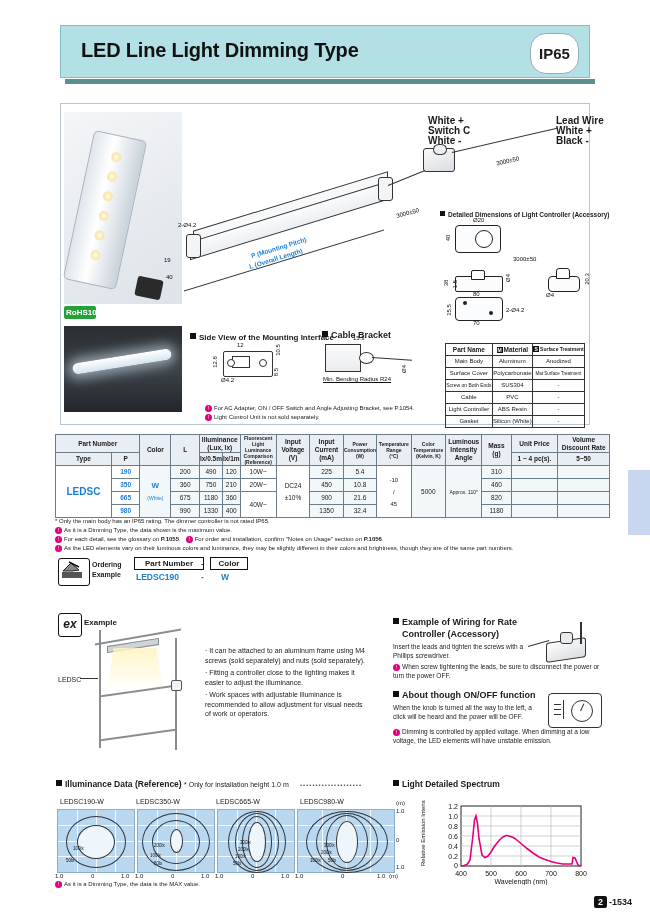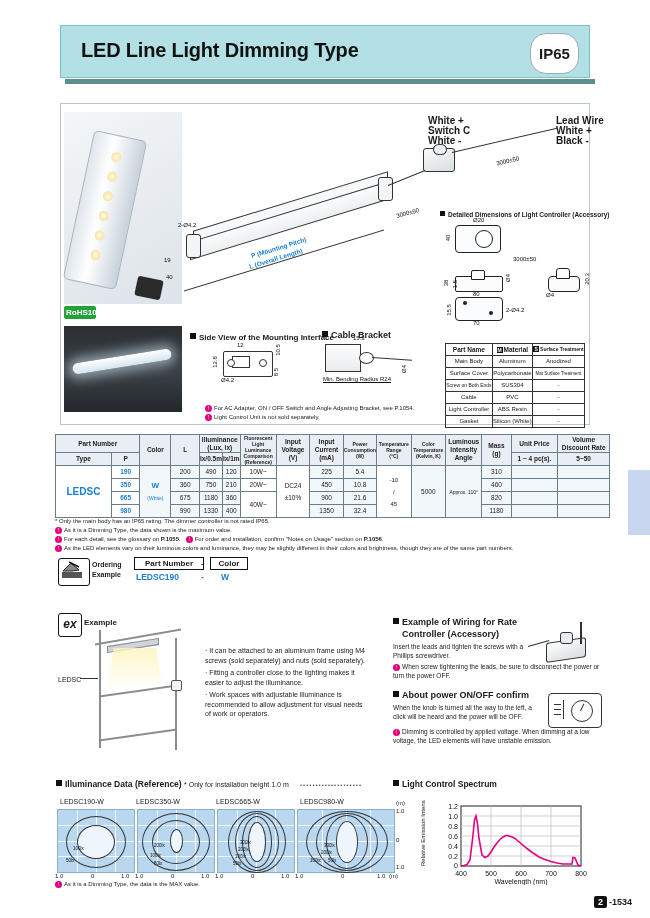--- a/index.html
+++ b/index.html
@@ -524,21 +524,21 @@
     <span class="pin">!</span><span>When screw tightening the leads, be sure to disconnect the power or turn the power OFF.</span>
   </div>
   <div style="position:absolute;left:540px;top:630px;width:58px;height:34px;">
     <div style="position:absolute;left:6px;top:10px;width:38px;height:18px;background:linear-gradient(165deg,#fdfdfd,#d9dde1);border:1.1px solid #333;border-radius:3px;transform:skewY(-8deg);"></div>
     <div style="position:absolute;left:20px;top:2px;width:11px;height:10px;border:1.1px solid #333;border-radius:3px;background:#e9ecef;"></div>
     <div class="wire" style="left:-12px;top:16px;width:22px;transform:rotate(-16deg);"></div>
     <div class="wire" style="left:40px;top:-8px;width:2px;height:22px;background:#333;transform:none;"></div>
   </div>
 
   <div class="sechd" style="left:393px;top:690px;font-size:9px;">
-    <span class="sq"></span><span>About power ON/OFF confirm</span>
+    <span class="sq"></span><span>About though ON/OFF function</span>
   </div>
   <div style="position:absolute;left:393px;top:703px;width:148px;font-size:6.5px;line-height:9px;">When the knob is turned all the way to the left, a click will be heard and the power will be OFF.</div>
   <div style="position:absolute;left:548px;top:693px;width:52px;height:33px;border:1.2px solid #333;border-radius:4px;background:#fff;">
     <div style="position:absolute;left:22px;top:6px;width:20px;height:20px;border:1.2px solid #333;border-radius:50%;"></div>
     <div style="position:absolute;left:31px;top:9px;width:1.4px;height:8px;background:#333;transform:rotate(25deg);transform-origin:bottom;"></div>
     <div style="position:absolute;left:14px;top:6px;width:1.4px;height:19px;background:#333;"></div>
     <div style="position:absolute;left:5px;top:10px;width:7px;height:1.2px;background:#333;"></div>
     <div style="position:absolute;left:5px;top:15px;width:7px;height:1.2px;background:#333;"></div>
     <div style="position:absolute;left:5px;top:20px;width:7px;height:1.2px;background:#333;"></div>
   </div>
@@ -637,21 +637,21 @@
     <div class="lxtick" style="left:341px;top:28px;">1.0</div>
     <div class="lxtick" style="left:341px;top:57px;">0</div>
     <div class="lxtick" style="left:341px;top:84px;">1.0</div>
 
     <div style="position:absolute;left:0;top:101px;font-size:6px;">
       <span class="pin">!</span><span>As it is a Dimming Type, the data is the MAX value.</span>
     </div>
   </div>
 
   <div class="sechd" style="left:393px;top:779px;font-size:8.5px;">
-    <span class="sq"></span><span>Light Control Spectrum</span>
+    <span class="sq"></span><span>Light Detailed Spectrum</span>
   </div>
 
   <div class="spec2">
     <svg width="190" height="85" viewBox="0 0 190 85">
 
       <rect x="46" y="6" width="120" height="60" fill="#ffffff" stroke="#222" stroke-width="1"></rect>
       <g stroke="#b9bcc0" stroke-width=".7">
         <line x1="76" y1="6" x2="76" y2="66"></line>
         <line x1="106" y1="6" x2="106" y2="66"></line>
         <line x1="136" y1="6" x2="136" y2="66"></line>

